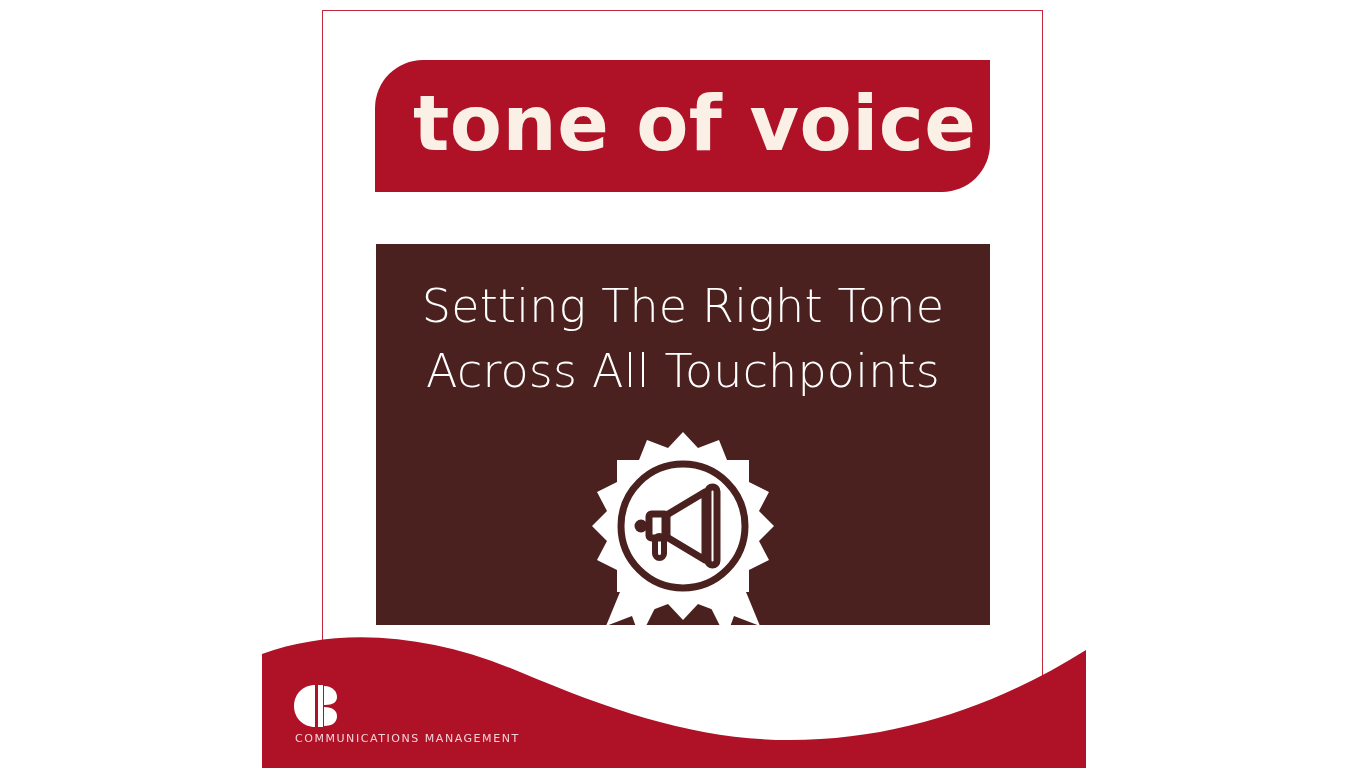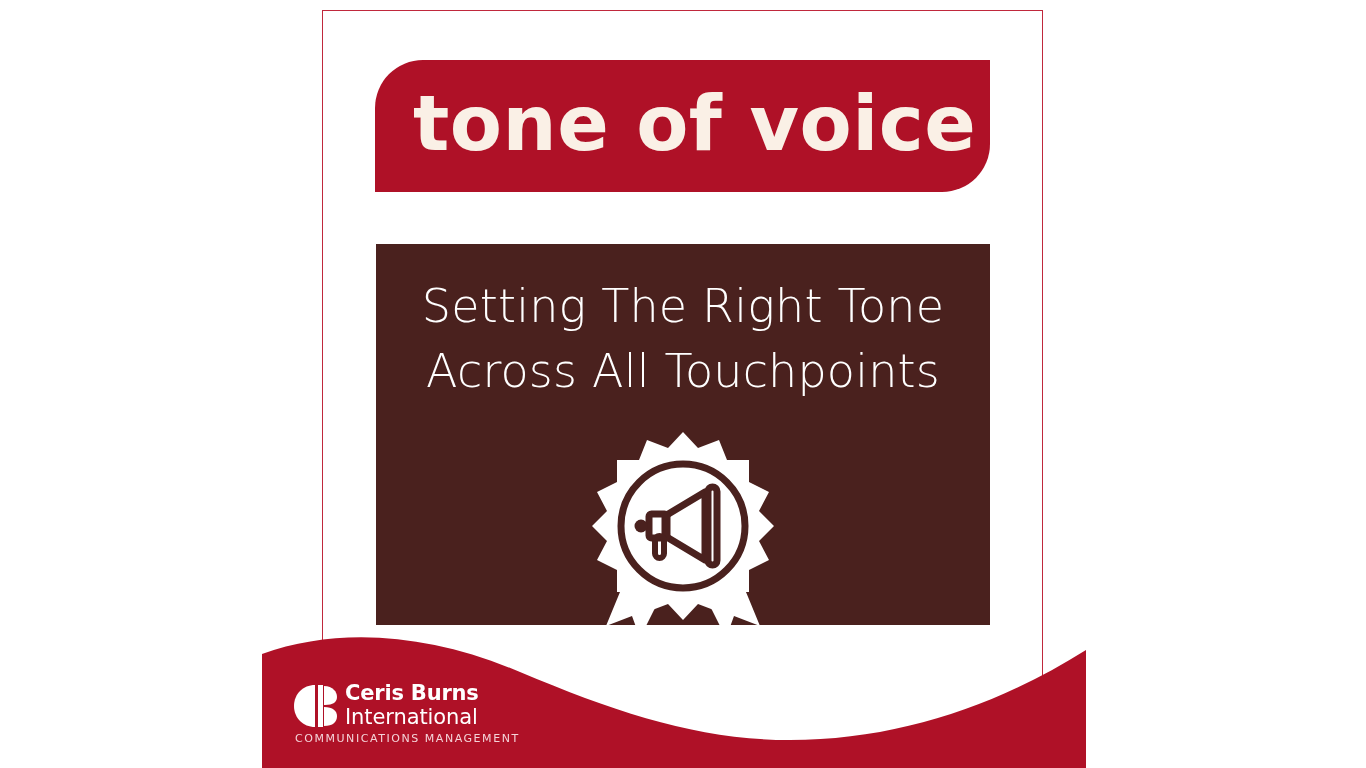--- a/index.html
+++ b/index.html
@@ -222,21 +222,17 @@
         <path d="M 22 1 C 10 1 1 10 1 22 C 1 34 10 43 22 43 Z" fill="#ffffff"></path>
 
         <rect x="25" y="1" width="5" height="42" fill="#ffffff"></rect>
 
         <path d="M 31 2 C 40 2 44 8 44 13 C 44 18 40 21 32 21 L 31 21 Z" fill="#ffffff"></path>
 
         <path d="M 31 23 C 40 23 44 27 44 32 C 44 38 40 42 31 42 Z" fill="#ffffff"></path>
       </svg>
     </div>
 
-    <div id="logo-wordmark">
-      <div class="logo-word-line bold">Ceris Burns</div>
-      <div class="logo-word-line light">International</div>
-    </div>
 
     <div id="logo-tagline">COMMUNICATIONS MANAGEMENT</div>
   </div>
 
 </div>
 
 </body></html>

